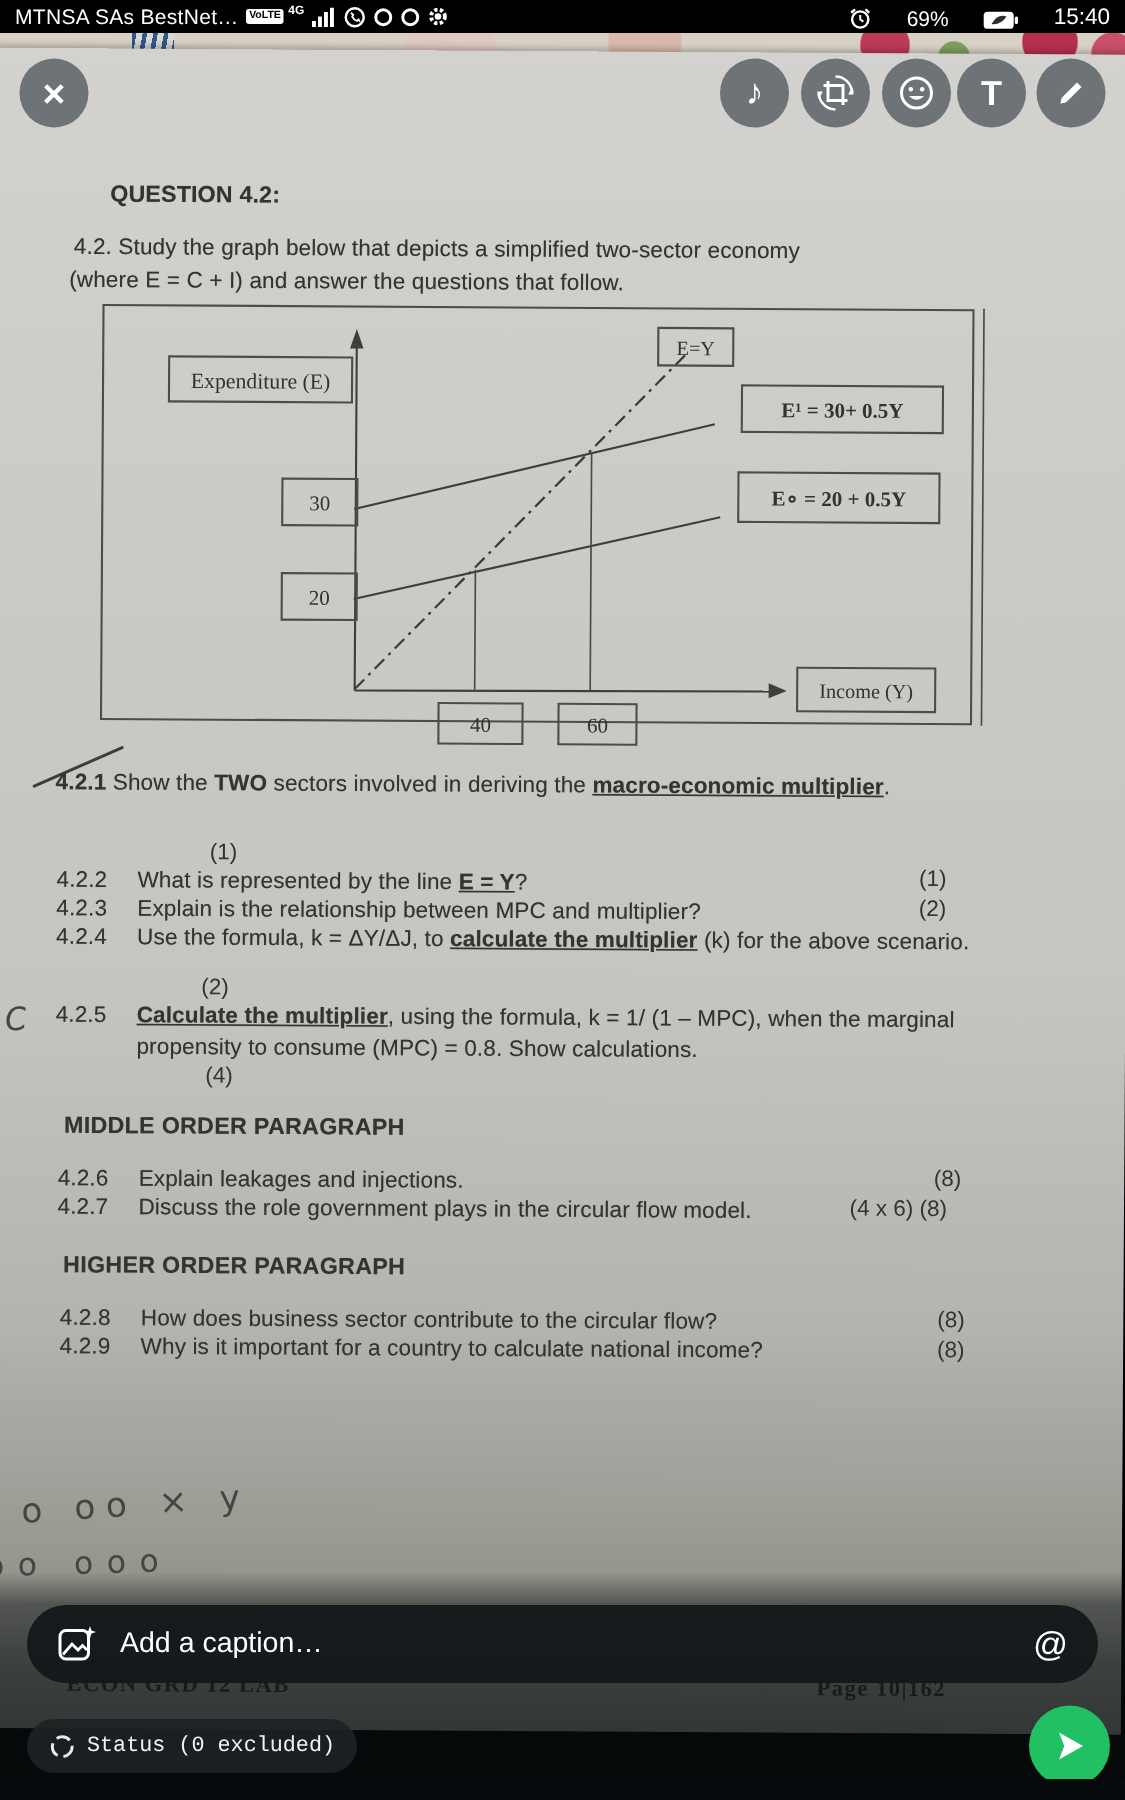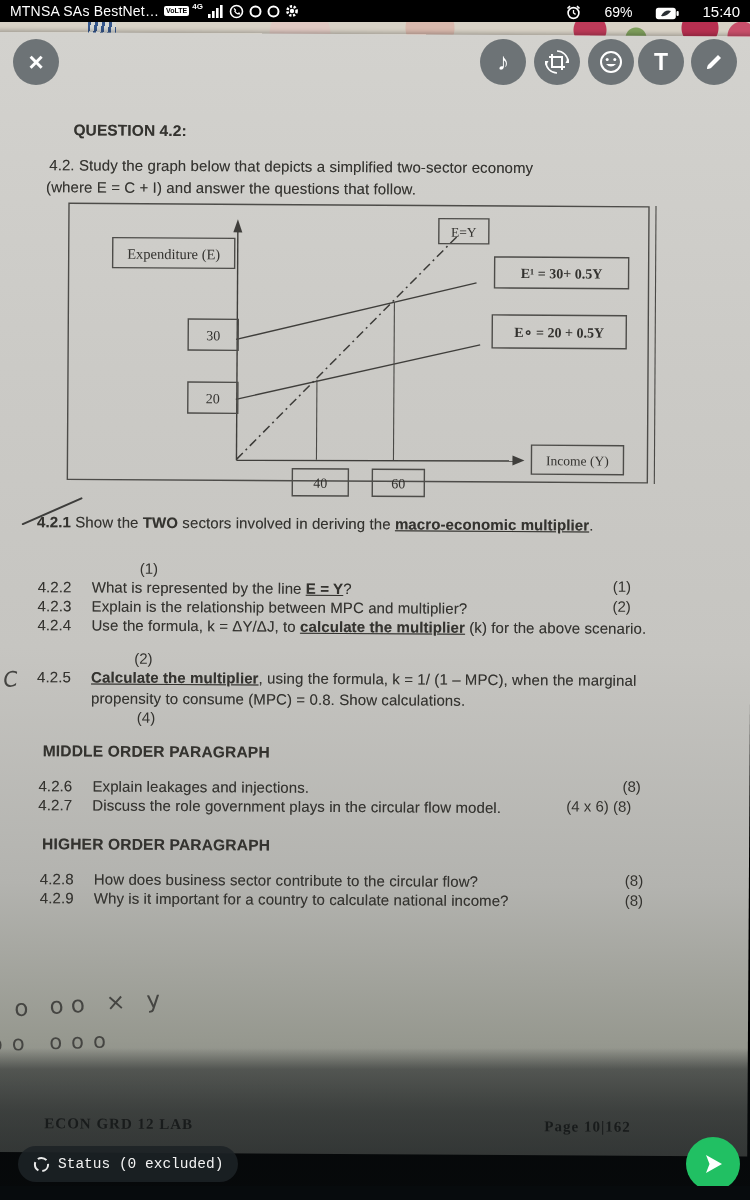--- a/index.html
+++ b/index.html
@@ -252,20 +252,29 @@
     <span class="tool-T">T</span>
   </div>
   <div class="tool-btn" style="left:691px; top:39px;">
     <svg width="22" height="22" viewBox="0 0 22 22">
       <path d="M4 18 L5 14 L15 4 L18 7 L8 17 Z" fill="#fff"></path>
       <path d="M4 18 L8 17 L5 14 Z" fill="#fff"></path>
     </svg>
   </div>
 
 
+  <div class="caption-bar">
+    <svg width="26" height="26" viewBox="0 0 26 26">
+      <rect x="2" y="4" width="19" height="19" rx="4" fill="none" stroke="#fff" stroke-width="2"></rect>
+      <path d="M4 20 L10 13 L14 17 L17 14 L20 17" fill="none" stroke="#fff" stroke-width="1.8"></path>
+      <path d="M22 1 L23 4 L26 5 L23 6 L22 9 L21 6 L18 5 L21 4 Z" fill="#fff"></path>
+    </svg>
+    <span class="caption-text">Add a caption…</span>
+    <span class="at-symbol">@</span>
+  </div>
 
   <div class="status-pill">
     <svg width="17" height="17" viewBox="0 0 17 17">
       <circle cx="8.5" cy="8.5" r="6.6" fill="none" stroke="#e9e9e9" stroke-width="2" stroke-dasharray="9.5 4"></circle>
     </svg>
     <span>Status (0 excluded)</span>
   </div>
   <div class="send-fab">
     <svg width="26" height="26" viewBox="0 0 26 26">
       <path d="M6 4 L22 13 L6 22 L9.5 13 Z" fill="#fff"></path>

